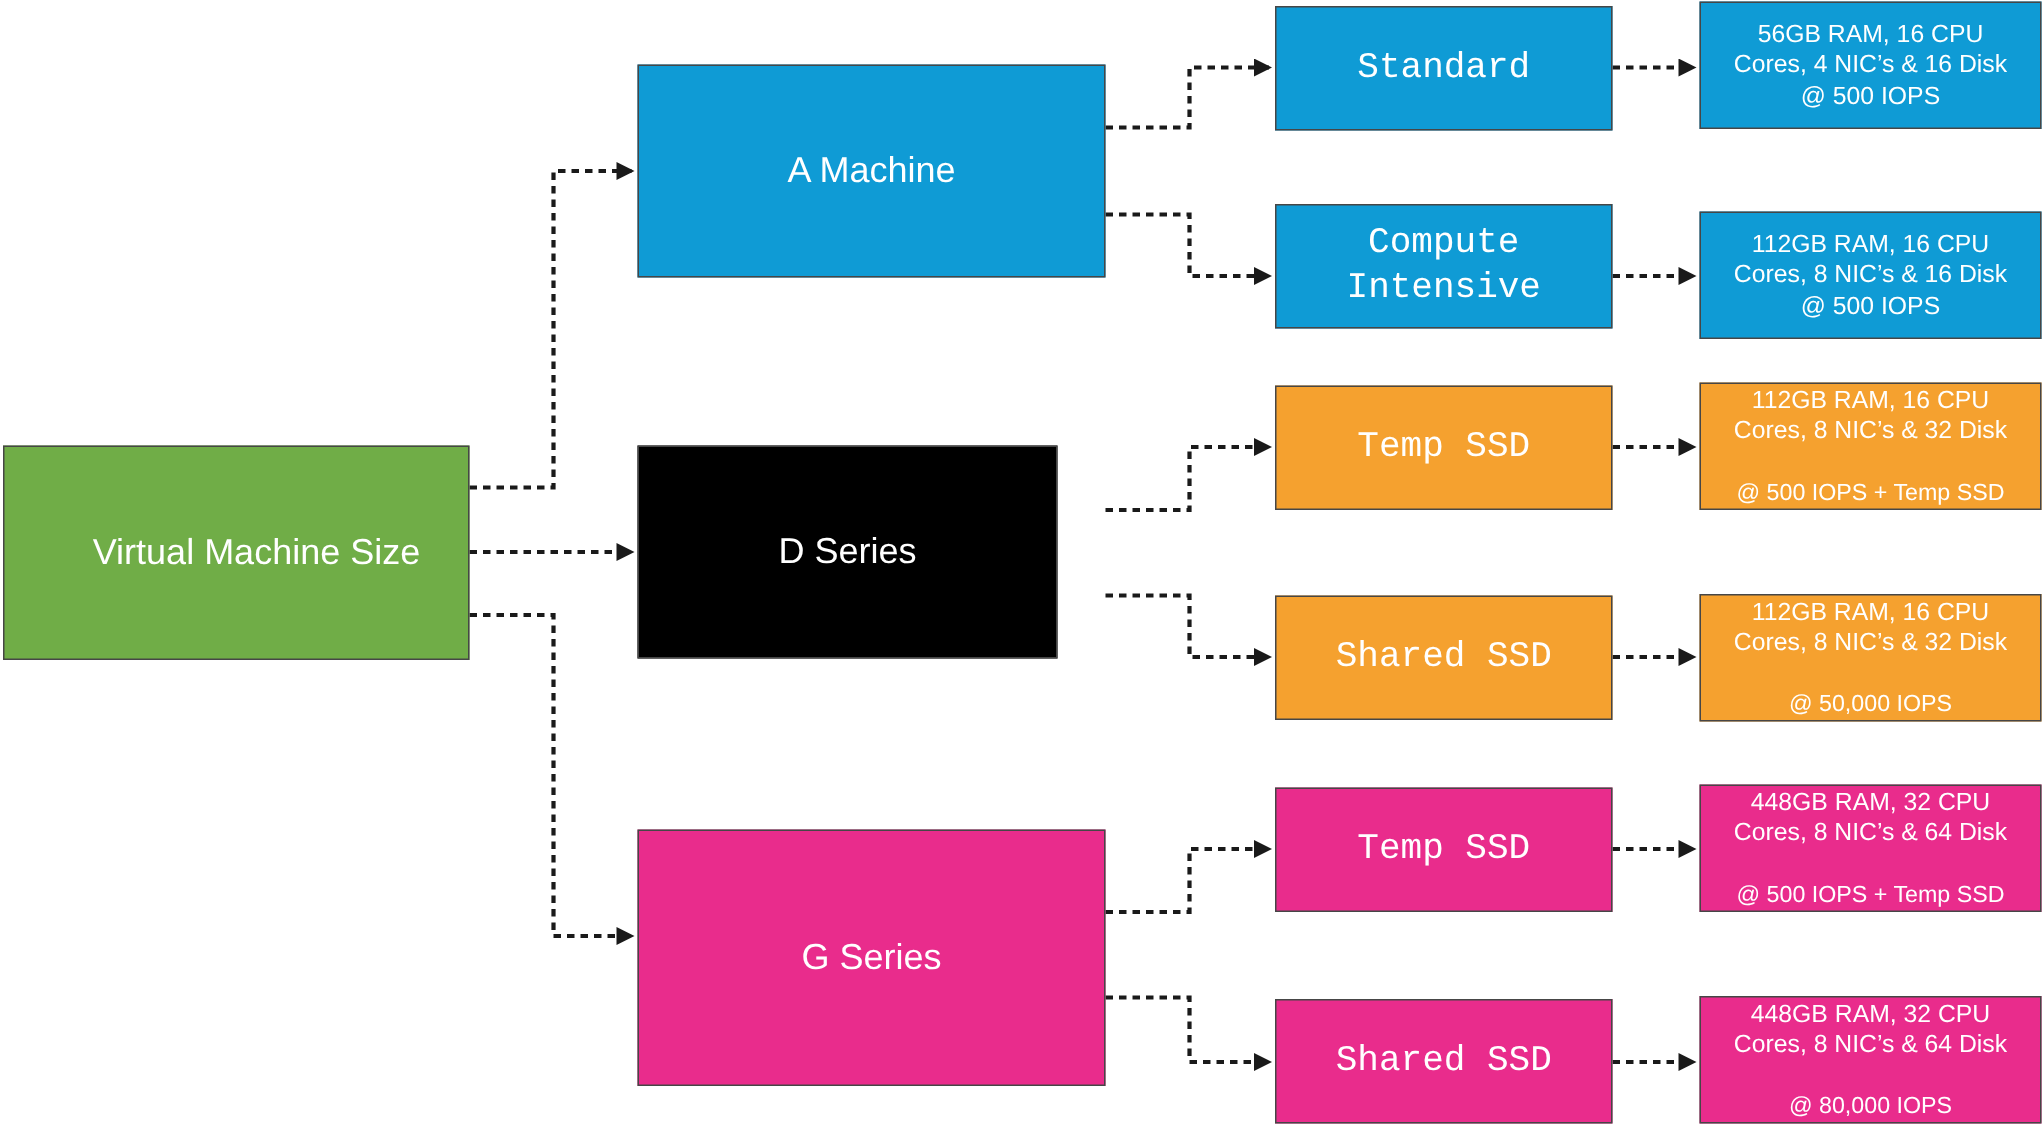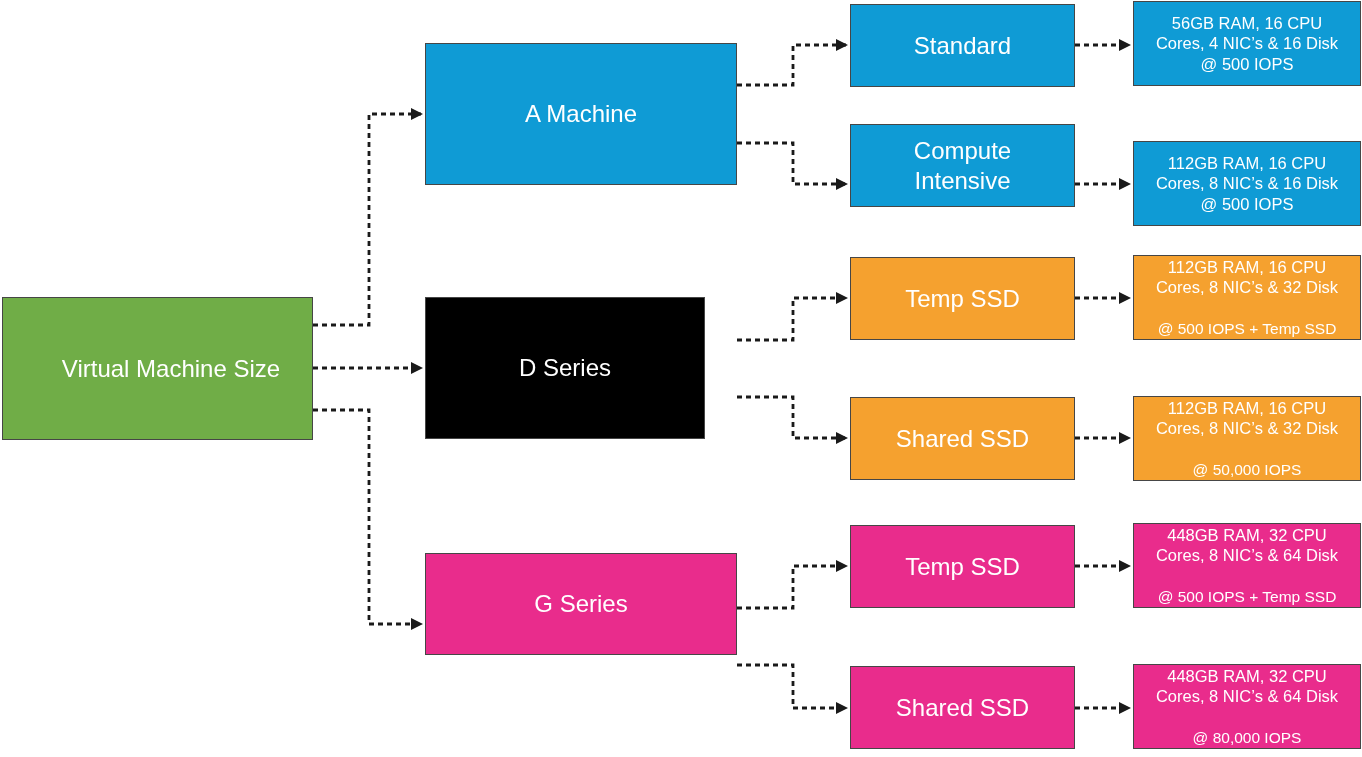--- a/index.html
+++ b/index.html
@@ -8,21 +8,21 @@
     font-family:"Liberation Sans","DejaVu Sans",sans-serif;
   }
   .connector-layer{position:absolute;left:0;top:0;z-index:0;}
   .node{
     position:absolute;z-index:1;box-sizing:border-box;
     border:1.5px solid #464646;
     display:flex;align-items:center;justify-content:center;
     color:#ffffff;text-align:center;
   }
   .node.big{font-size:24px;line-height:1.3;}
-  .node.child{font-size:24px;line-height:1.25;padding:0 24px;}
+  .node.child{font-size:24px;line-height:1.25;padding:0 24px;font-family:Liberation Mono, monospace;}
   .node.detail{font-size:16.5px;line-height:1.24;flex-direction:column;padding:0 4px;}
   .detail span{display:block;}
   .detail .l3-gap{margin-top:21px;font-size:15.5px;}
 </style>
 </head>
 <body>
 
 <div class="canvas">
 
   <svg class="connector-layer" width="1362" height="757" viewBox="0 0 1362 757">
@@ -49,24 +49,24 @@
       <path d="M1075 438 H1129" marker-end="url(#arrow)"></path>
       <path d="M1075 566 H1129" marker-end="url(#arrow)"></path>
       <path d="M1075 708 H1129" marker-end="url(#arrow)"></path>
     </g>
   </svg>
 
   <div class="node big" style="left: 2px; top: 297px; width: 311px; height: 143px; background-color: rgb(112, 173, 71); padding-left: 27px;">Virtual Machine Size</div>
 
   <div class="node big" style="left: 425px; top: 43px; width: 312px; height: 142px; background-color: rgb(15, 155, 213);">A Machine</div>
   <div class="node big" style="left: 425px; top: 297px; width: 280px; height: 142px; background-color: #000000;">D Series</div>
-  <div class="node big" style="left: 425px; top: 553px; width: 312px; height: 102px; background-color: rgb(233, 44, 140);">G Series</div>
+  <div class="node big" style="left: 425px; top: 553px; width: 312px; height: 171px; background-color: rgb(233, 44, 140);">G Series</div>
 
   <div class="node child" style="left: 850px; top: 4px; width: 225px; height: 83px; background-color: rgb(15, 155, 213);">Standard</div>
-  <div class="node child" style="left: 850px; top: 124px; width: 225px; height: 83px; background-color: rgb(15, 155, 213);">Compute Intensive</div>
+  <div class="node child" style="left: 850px; top: 136px; width: 225px; height: 83px; background-color: rgb(15, 155, 213);">Compute Intensive</div>
   <div class="node child" style="left: 850px; top: 257px; width: 225px; height: 83px; background-color: rgb(245, 161, 47);">Temp SSD</div>
   <div class="node child" style="left: 850px; top: 397px; width: 225px; height: 83px; background-color: rgb(245, 161, 47);">Shared SSD</div>
   <div class="node child" style="left: 850px; top: 525px; width: 225px; height: 83px; background-color: rgb(233, 44, 140);">Temp SSD</div>
   <div class="node child" style="left: 850px; top: 666px; width: 225px; height: 83px; background-color: rgb(233, 44, 140);">Shared SSD</div>
 
   <div class="node detail" style="left: 1133px; top: 1px; width: 228px; height: 85px; background-color: rgb(15, 155, 213);">
     <span>56GB RAM, 16 CPU</span>
     <span>Cores, 4 NIC’s &amp; 16 Disk</span>
     <span>@ 500 IOPS</span>
   </div>

